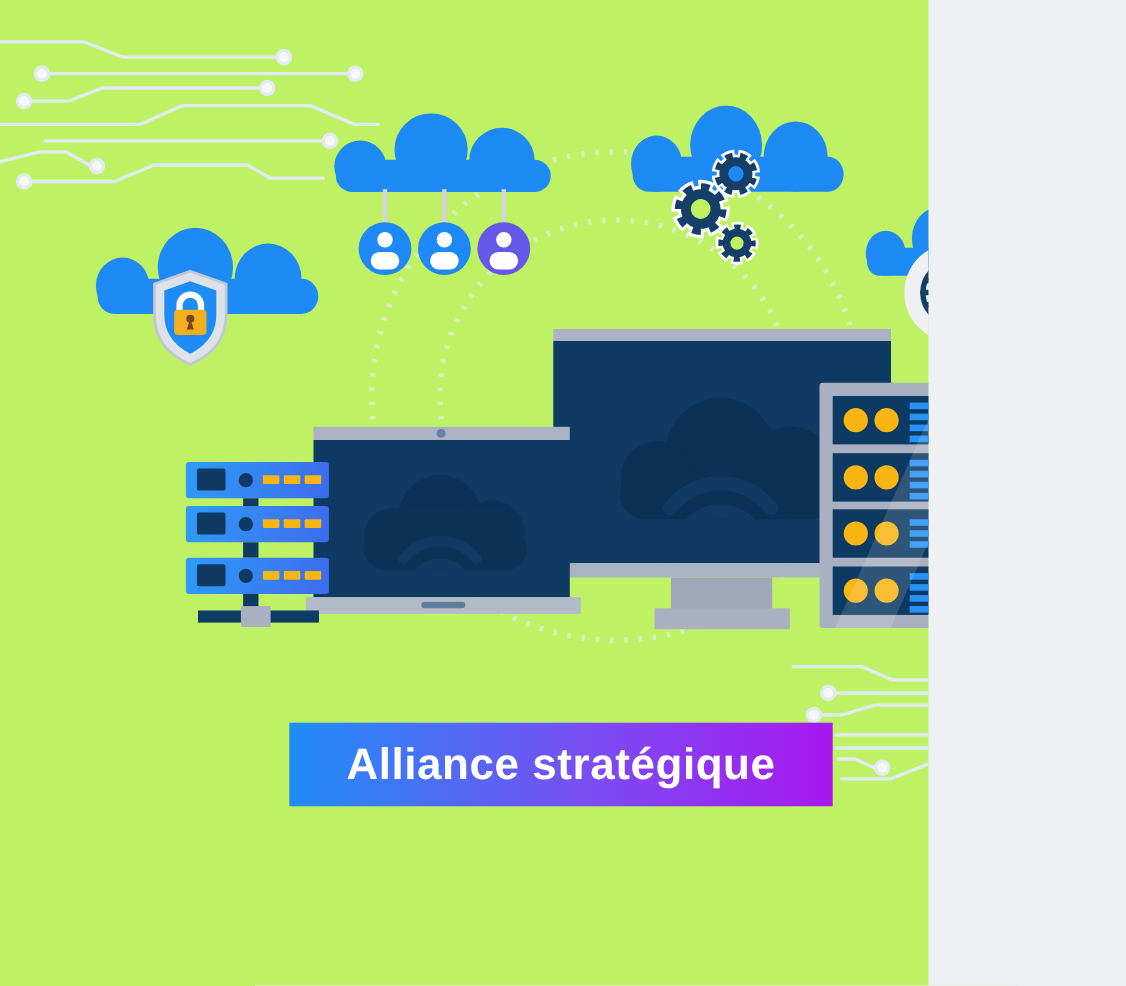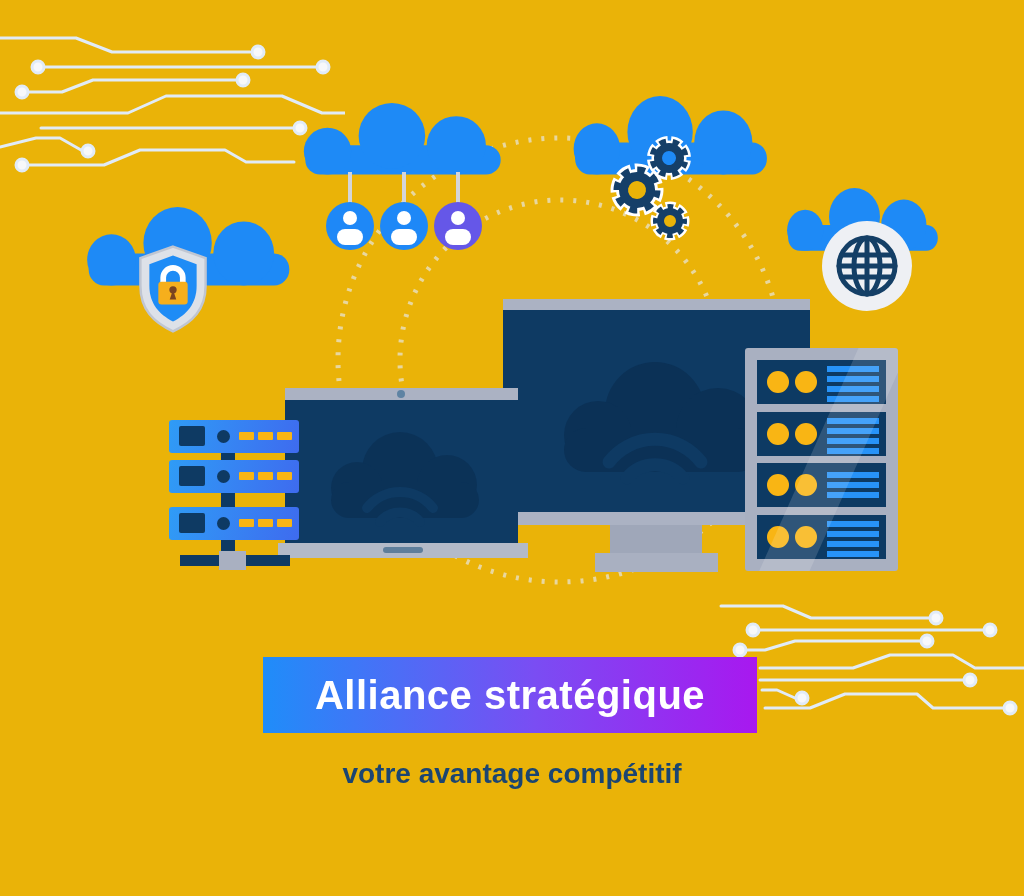--- a/index.html
+++ b/index.html
@@ -1,18 +1,18 @@
 <!DOCTYPE html>
 <html><head>
 <meta charset="utf-8">
 <style>
   html,body{margin:0;padding:0;background:#eef0f3;}
   .stage{
-    position:relative;width:1024px;height:896px;overflow:hidden;
-    background:#eab308;font-family:"Liberation Sans",sans-serif;
+    position:relative;width:844px;height:896px;overflow:hidden;
+    background:#bef264;font-family:"Liberation Sans",sans-serif;
   }
   .abs{position:absolute;}
   svg{display:block;}
 
   
   .circuit{position:absolute;z-index:0;}
   .circuit path{stroke:#E1EBF7;stroke-width:3;fill:none;stroke-linejoin:round;stroke-linecap:round;}
   .circuit circle{stroke:#E1EBF7;stroke-width:3;fill:#F7F8FA;}
   .rings{position:absolute;left:330px;top:130px;z-index:0;opacity:.65;}
   .rings circle{fill:none;stroke:#E8EBF0;stroke-width:5;stroke-dasharray:3 10;}
@@ -323,16 +323,15 @@
       <span class="rack-bar" style="top:36px"></span>
     </div>
     <div class="rack-shine"></div>
   </div>
 
   <div class="abs banner">
     <span>Alliance stratégique</span>
   </div>
 
   <div class="abs subtitle">
-    <div>votre avantage compétitif</div>
   </div>
 
 </div>
 
 </body></html>

